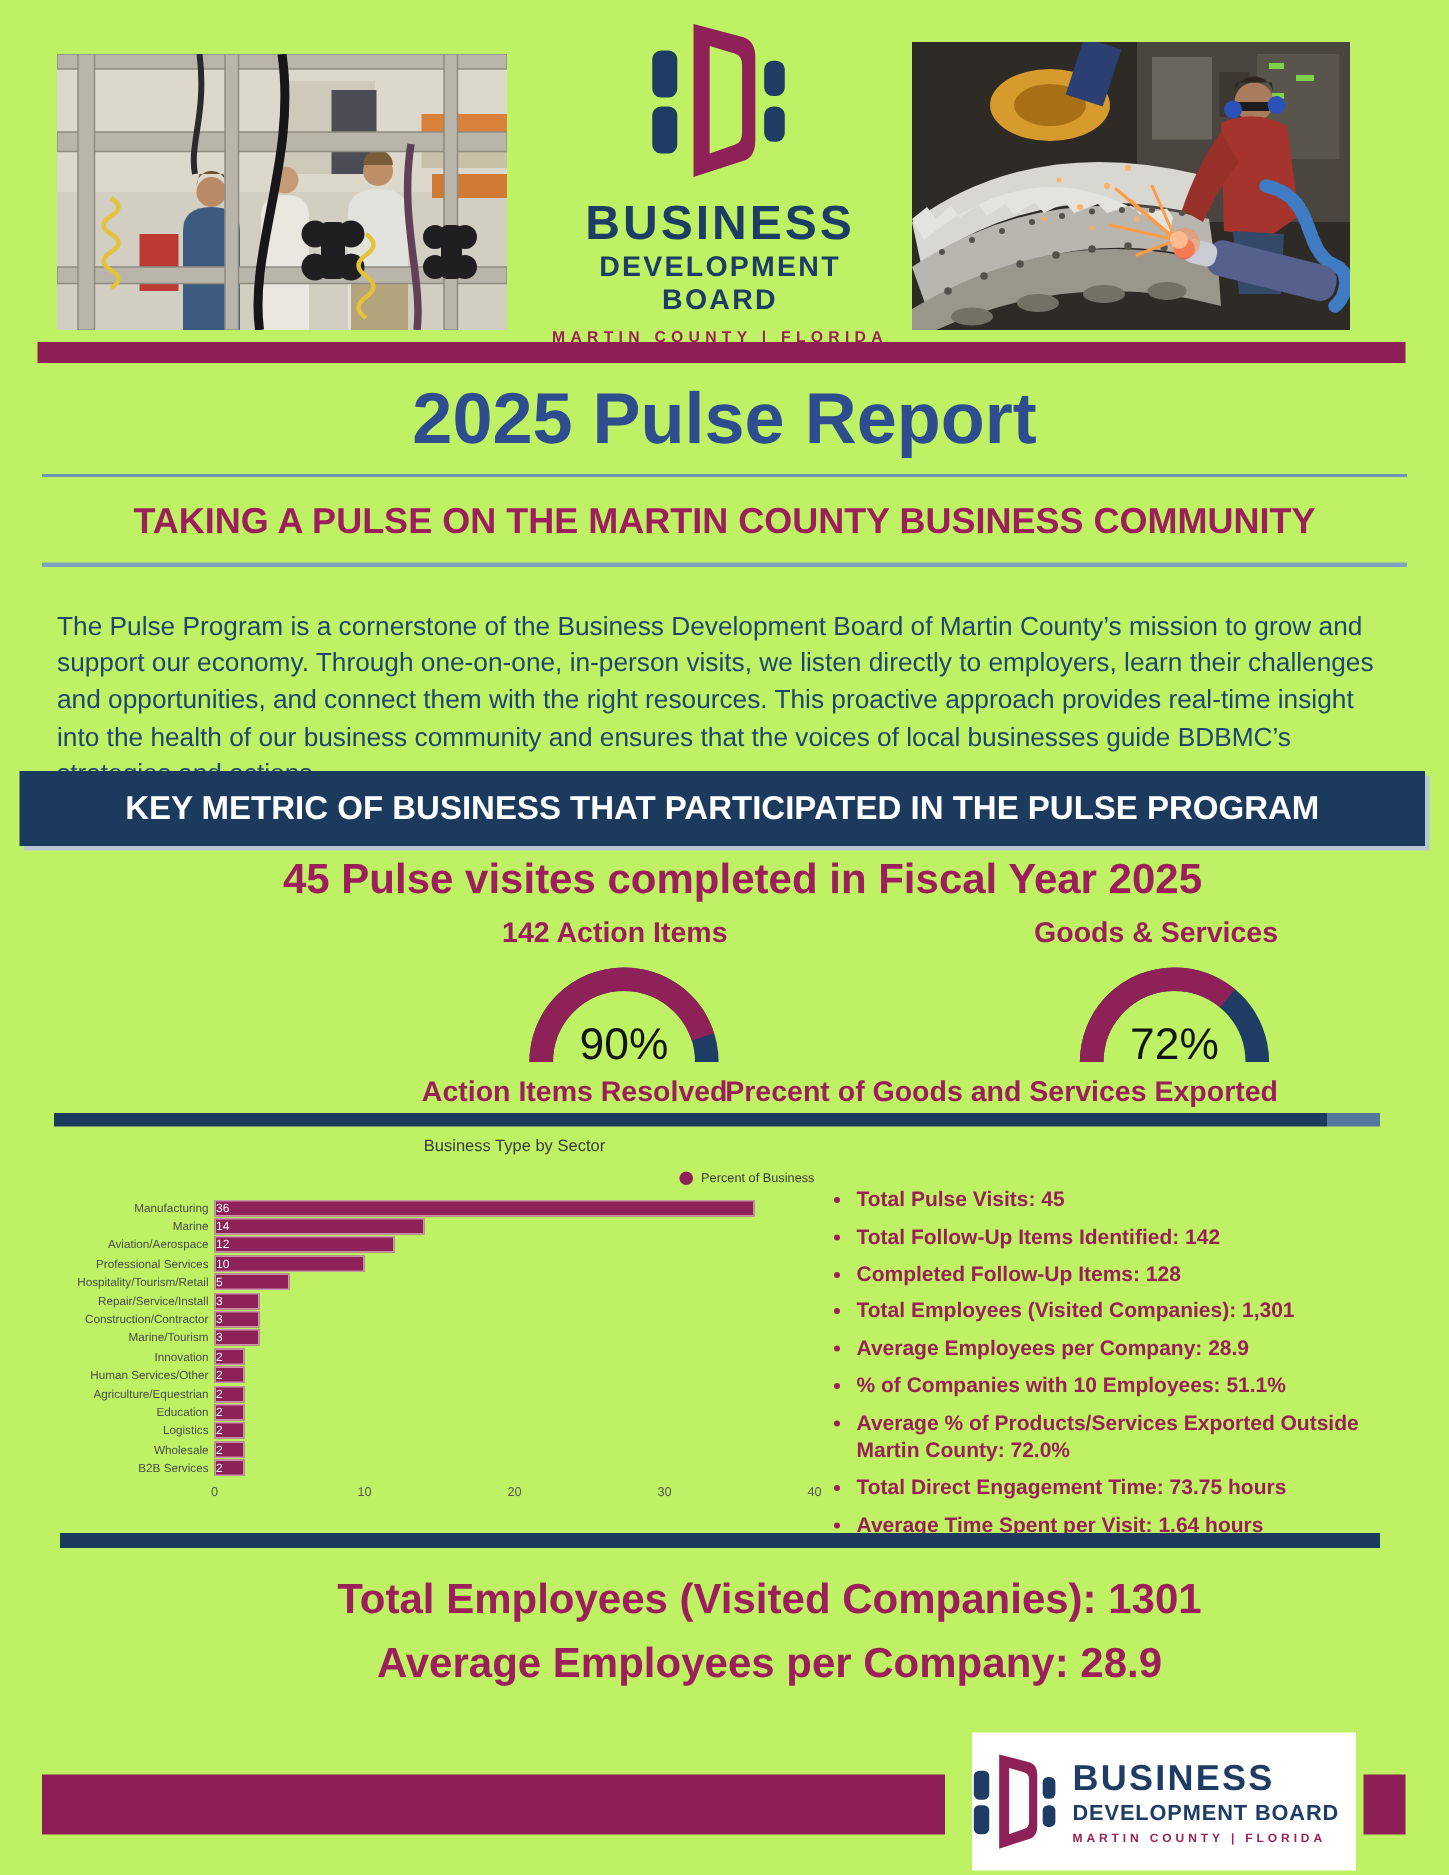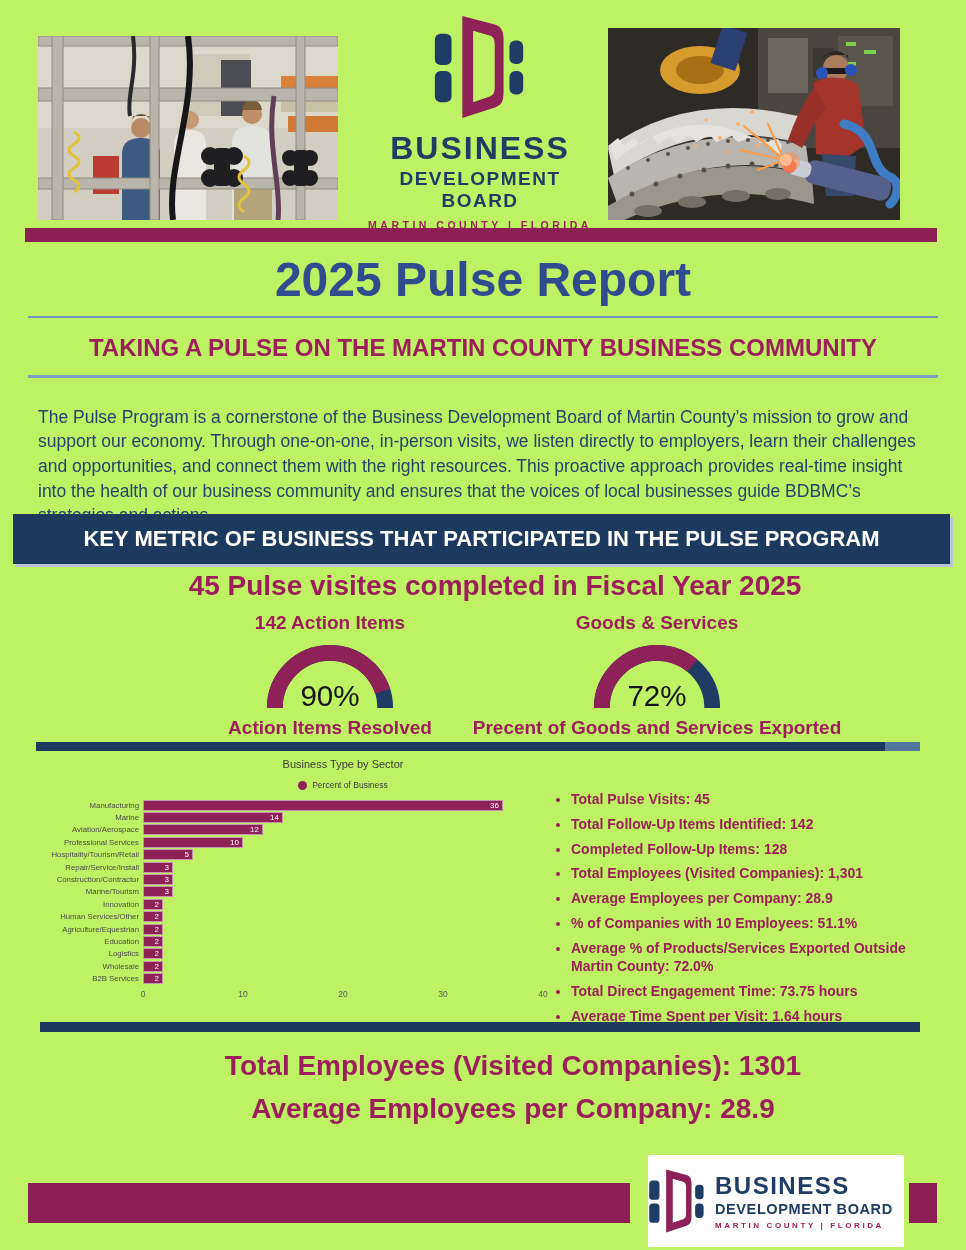--- a/index.html
+++ b/index.html
@@ -33,43 +33,43 @@
 
   
   .banner{position:absolute;left:13px;top:514px;width:937px;height:50px;background:#1C3A5E;
           color:#fff;font-size:22px;font-weight:bold;text-align:center;line-height:50px;
           box-shadow:3px 3px 0 #B7C5D4;}
 
   .heading45{position:absolute;left:24px;top:570px;width:942px;text-align:center;
              font-size:28px;font-weight:bold;color:#9C1F5C;}
 
   
-  .gauge-col{position:absolute;text-align:center;}
+  .gauge-col{position:absolute;text-align:right;}
   .gauge-col-left{left:175px;top:612px;width:310px;}
   .gauge-col-right{left:462px;top:612px;width:390px;}
   .gauge-top-label{font-size:19px;font-weight:bold;color:#9C1F5C;}
   .gauge-svg{width:138px;height:75px;margin-top:3px;}
   .gauge-caption{font-size:19px;font-weight:bold;color:#9C1F5C;margin-top:1px;}
 
   .divider1{position:absolute;left:36px;top:742px;width:884px;height:9px;
             background:linear-gradient(90deg,#1C3A5E 0 96%,#54779E 96% 100%);}
 
   
   .chart{position:absolute;left:38px;top:758px;width:505px;}
   .chart-title{margin-left:105px;text-align:center;font-size:11px;color:#3A3A3A;}
-  .chart-legend{margin-left:105px;margin-top:10px;display:flex;justify-content:center;
+  .chart-legend{margin-left:105px;margin-top:10px;display:flex;justify-content:flex-end;
                 align-items:center;gap:5px;font-size:8.5px;color:#3A3A3A;}
   .legend-dot{width:9px;height:9px;border-radius:50%;background:#8E2157;flex:none;}
   .chart-rows{margin-top:9px;}
   .bar-row{display:flex;align-items:center;height:12.4px;}
   .bar-label{width:101px;text-align:right;font-size:7.8px;color:#4A4A4A;padding-right:4px;flex:none;
              white-space:nowrap;}
   .bar-track{flex:1;height:11px;position:relative;}
   .bar{position:absolute;left:0;top:0;height:11px;background:#8E2157;border:1px solid #C793AD;
-       box-sizing:border-box;display:flex;align-items:center;justify-content:flex-end;}
+       box-sizing:border-box;display:flex;align-items:center;justify-content:flex-start;}
   .bar-value{color:#fff;font-size:8px;padding-right:3px;}
   .chart-xaxis{position:relative;height:14px;margin-left:105px;margin-top:4px;}
   .tick{position:absolute;transform:translateX(-50%);font-size:8.5px;color:#555;}
 
   
   .metrics{position:absolute;left:553px;top:790px;width:398px;}
   .metrics ul{list-style:disc;margin:0;padding-left:18px;}
   .metrics li{font-size:14px;font-weight:bold;color:#9A2158;margin-bottom:6px;line-height:1.34;}
 
   .divider2{position:absolute;left:40px;top:1022px;width:880px;height:10px;background:#1C3A5E;}

